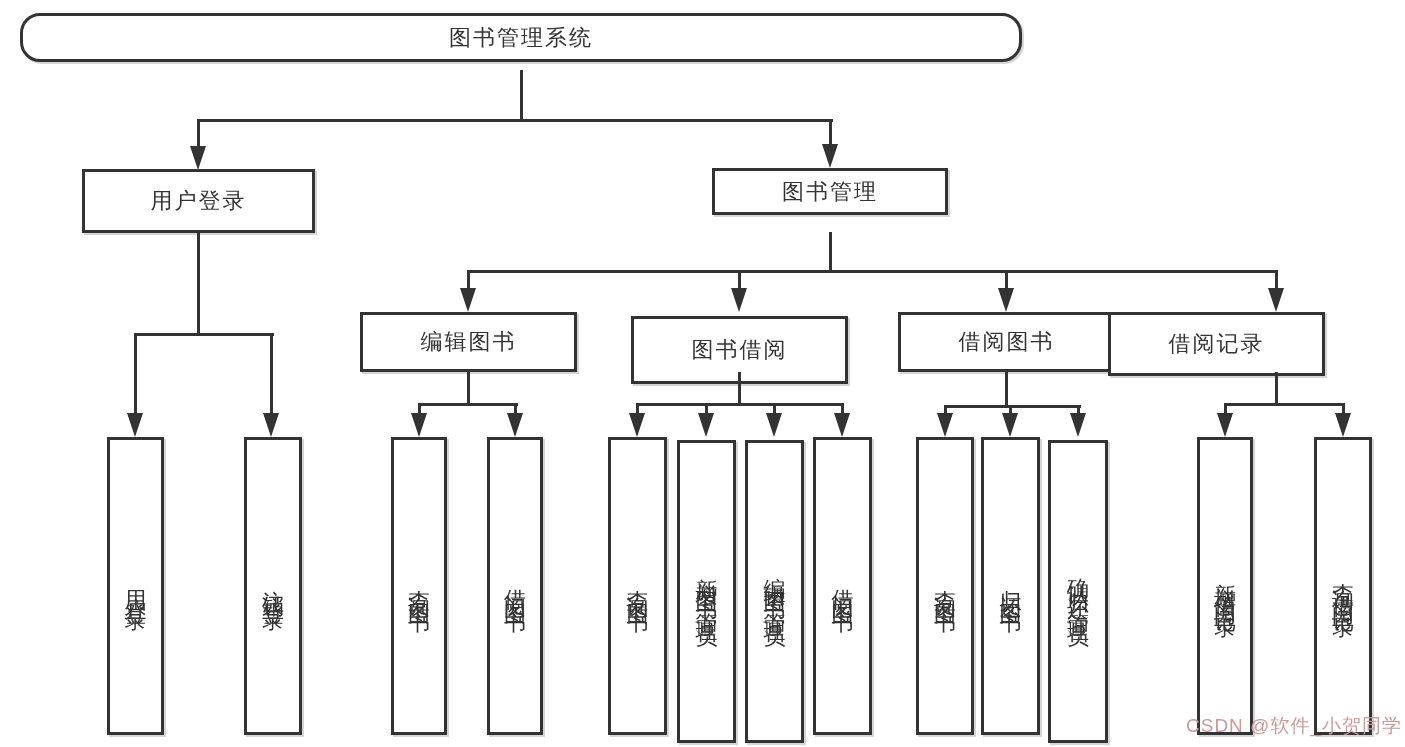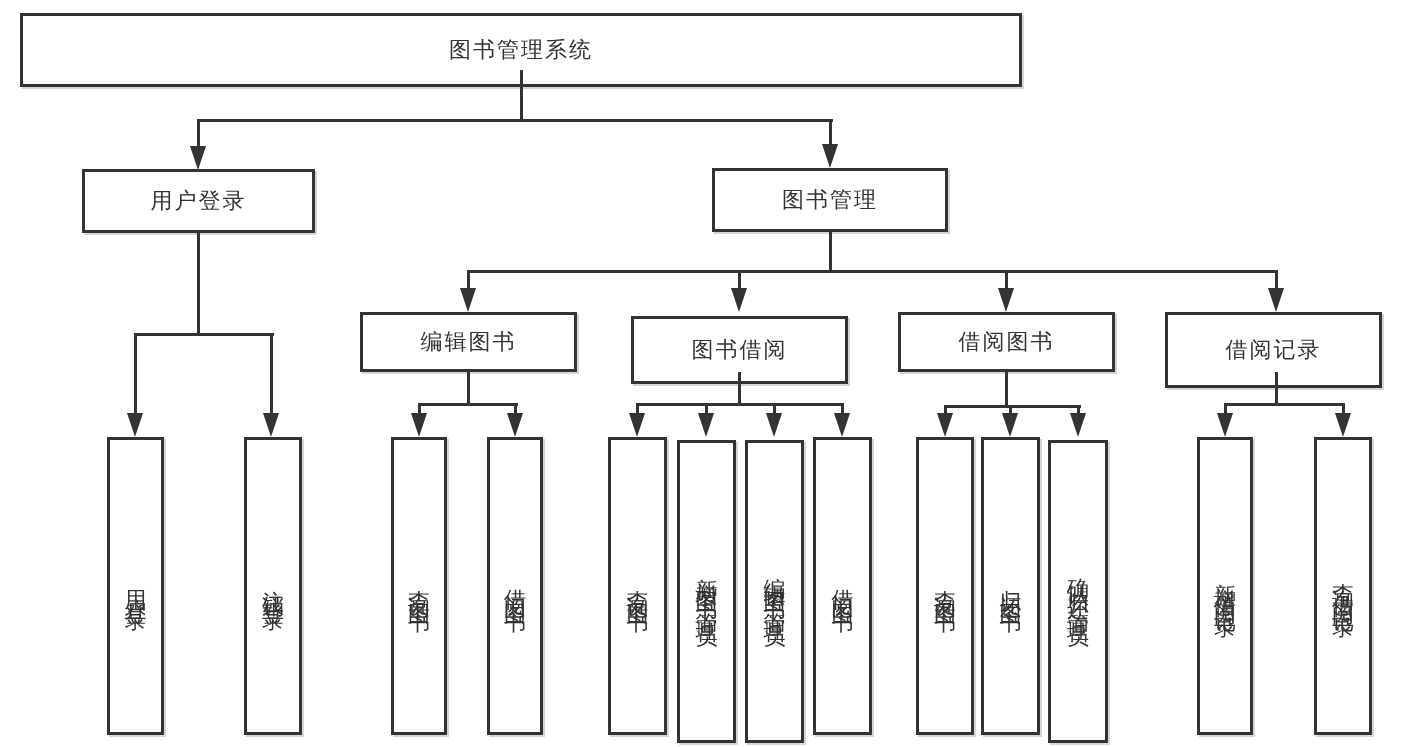--- a/index.html
+++ b/index.html
@@ -46,35 +46,35 @@
     position:absolute;left:1186px;top:713px;
     font-size:19px;color:var(--watermark);
     letter-spacing:1px;white-space:nowrap;
   }
 </style>
 </head>
 <body>
 
 <div class="stage">
 
-  <div class="box hbox" style="left:20px;top:13px;width:1002px;height:74px;">
+  <div class="box hbox" style="left:20px;top:13px;width:1002px;height:49px;border-radius:20px;">
     <span>图书管理系统</span>
   </div>
 
   <div class="line" style="left:520px;top:70px;width:3px;height:51px;"></div>
   <div class="line" style="left:197px;top:119px;width:636px;height:3px;"></div>
   <div class="line" style="left:197px;top:119px;width:3px;height:28px;"></div>
   <div class="ah" style="left:190px;top:146px;"></div>
   <div class="line" style="left:829px;top:119px;width:3px;height:27px;"></div>
   <div class="ah" style="left:822px;top:144px;"></div>
 
   <div class="box hbox" style="left:82px;top:169px;width:233px;height:64px;">
     <span>用户登录</span>
   </div>
-  <div class="box hbox" style="left:712px;top:168px;width:236px;height:64px;">
+  <div class="box hbox" style="left:712px;top:168px;width:236px;height:47px;">
     <span>图书管理</span>
   </div>
 
   <div class="line" style="left:197px;top:233px;width:3px;height:103px;"></div>
   <div class="line" style="left:134px;top:333px;width:140px;height:3px;"></div>
   <div class="line" style="left:134px;top:333px;width:3px;height:80px;"></div>
   <div class="ah" style="left:127px;top:413px;"></div>
   <div class="line" style="left:270px;top:333px;width:3px;height:80px;"></div>
   <div class="ah" style="left:263px;top:413px;"></div>
 
@@ -91,21 +91,21 @@
 
   <div class="box hbox" style="left:360px;top:312px;width:217px;height:60px;">
     <span>编辑图书</span>
   </div>
   <div class="box hbox" style="left:631px;top:316px;width:217px;height:68px;">
     <span>图书借阅</span>
   </div>
   <div class="box hbox" style="left:898px;top:312px;width:217px;height:60px;">
     <span>借阅图书</span>
   </div>
-  <div class="box hbox" style="left:1165px;top:312px;width:217px;height:76px;">
+  <div class="box hbox" style="left:1108px;top:312px;width:217px;height:64px;">
     <span>借阅记录</span>
   </div>
 
   <div class="line" style="left:467px;top:372px;width:3px;height:33px;"></div>
   <div class="line" style="left:418px;top:403px;width:100px;height:3px;"></div>
   <div class="line" style="left:418px;top:403px;width:3px;height:10px;"></div>
   <div class="ah" style="left:411px;top:413px;"></div>
   <div class="line" style="left:514px;top:403px;width:3px;height:10px;"></div>
   <div class="ah" style="left:507px;top:413px;"></div>
 
@@ -173,14 +173,15 @@
     <span>确认归还（管理员）</span>
   </div>
 
   <div class="box vbox" style="left:1197px;top:437px;width:56px;height:298px;">
     <span>新增借阅记录</span>
   </div>
   <div class="box vbox" style="left:1314px;top:437px;width:58px;height:298px;">
     <span>查询借阅记录</span>
   </div>
 
+  <div class="watermark">CSDN @软件_小贺同学</div>
 
 </div>
 
 </body></html>

